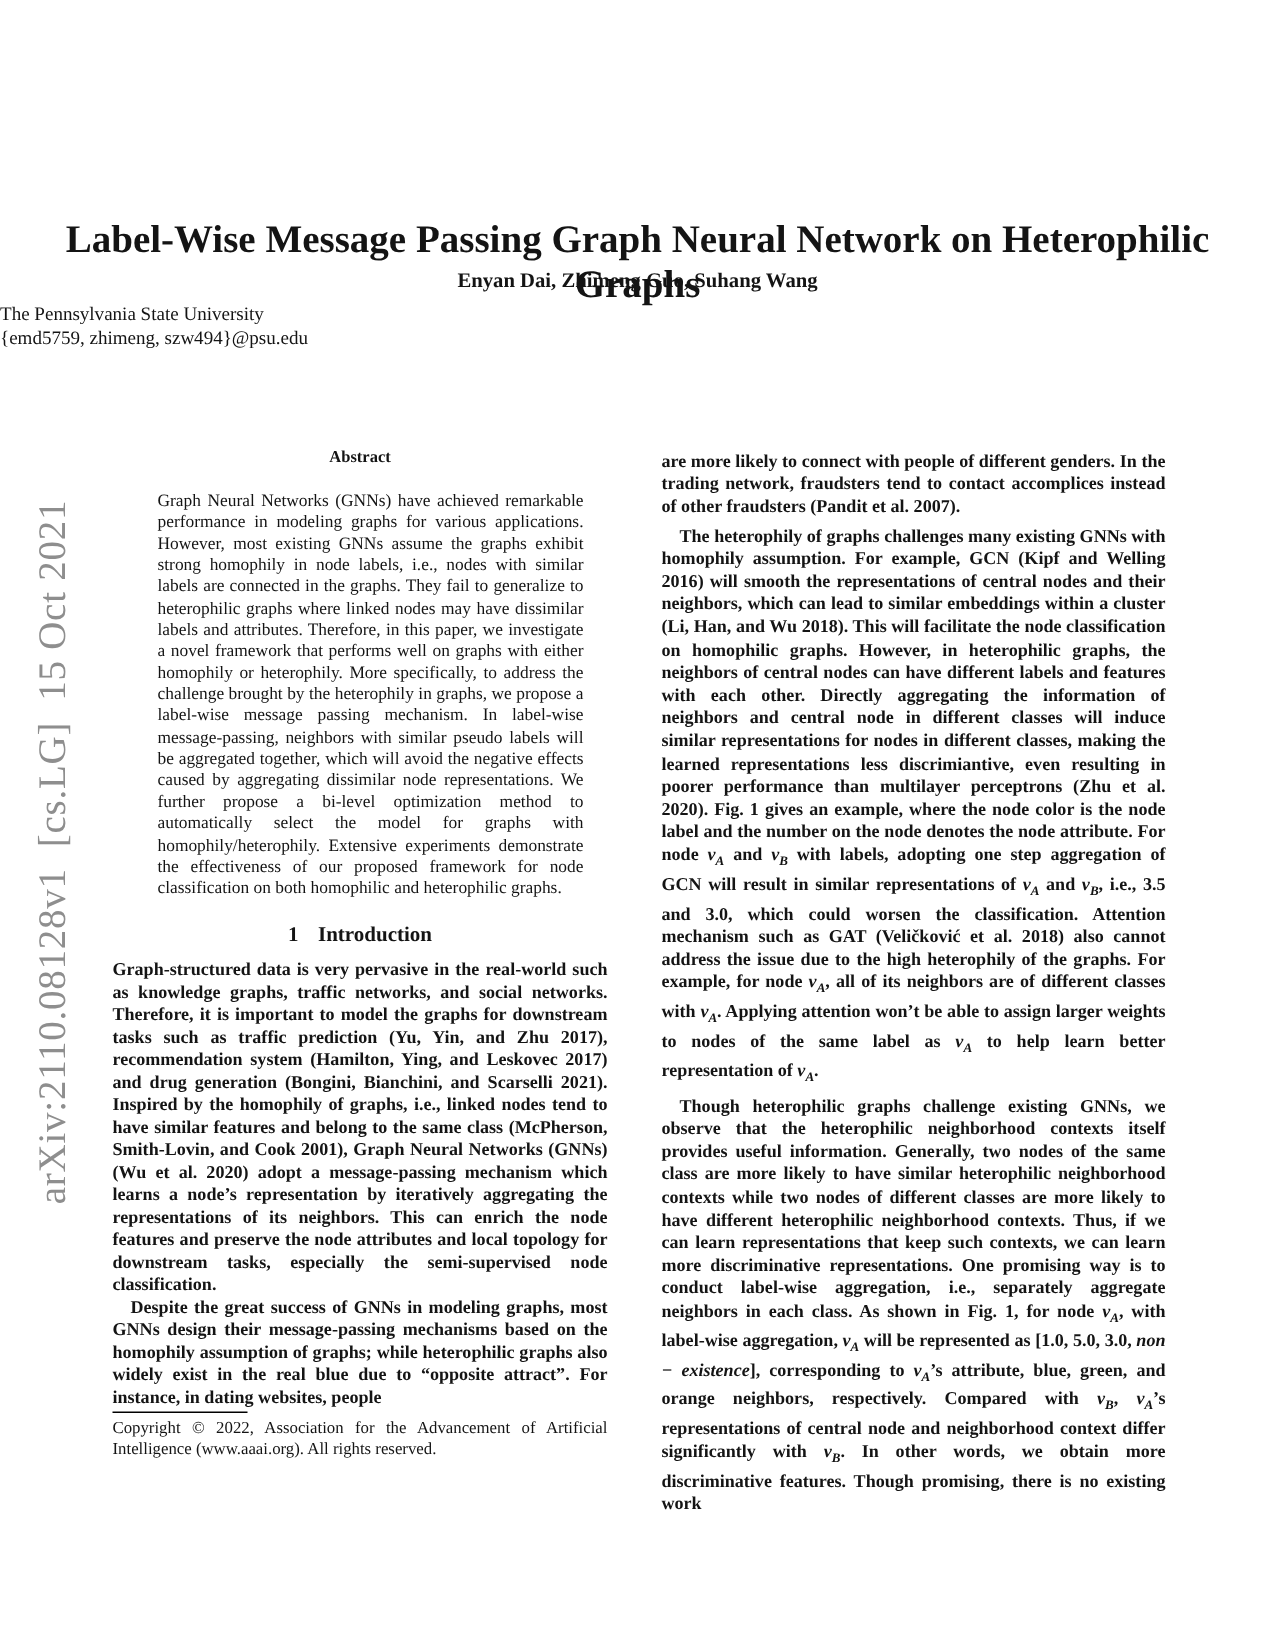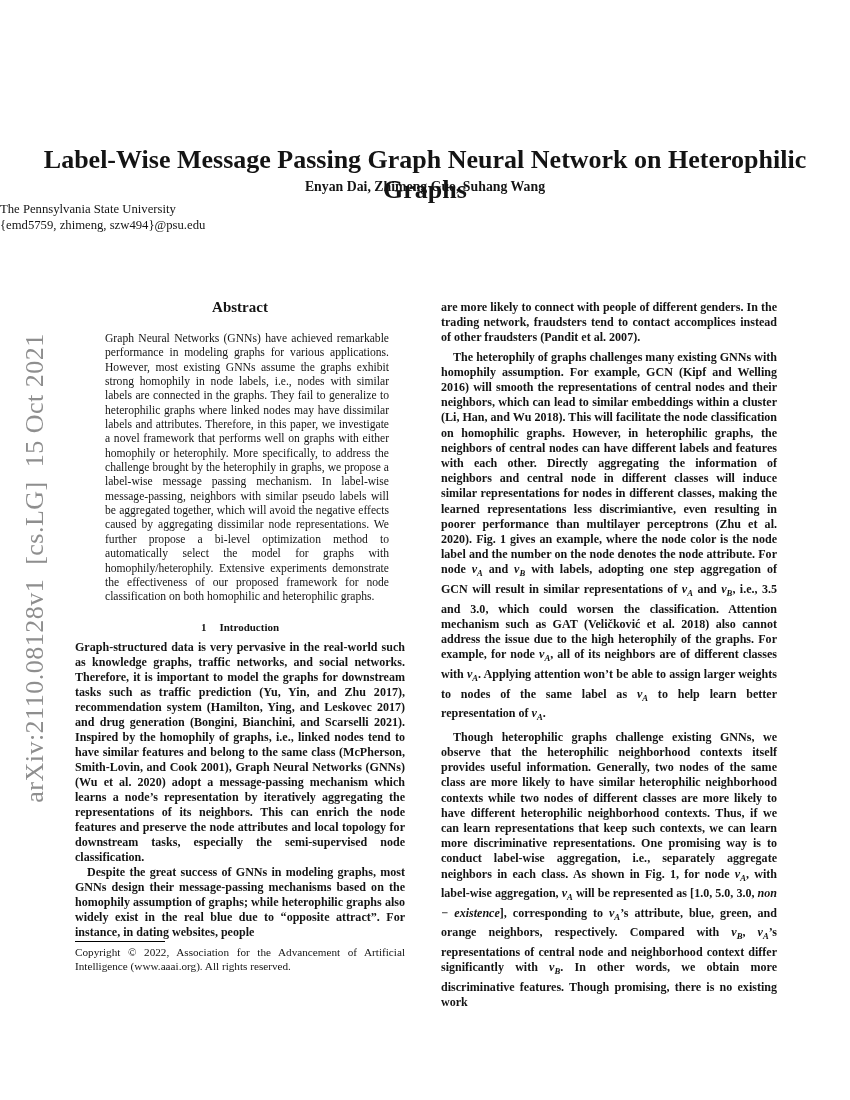--- a/index.html
+++ b/index.html
@@ -35,27 +35,27 @@
     text-align: center;
     font-size: 13.8px;
     font-weight: bold;
   }
   .affil { position: absolute; left: 0; right: 0; text-align: left; font-size: 12.7px; }
   .affil.l1 { top: 202px; }
   .affil.l2 { top: 218px; }
   .col { position: absolute; }
   .col-left  { left: 75px;  top: 299px; width: 330px; }
   .col-right { left: 441px; top: 300px; width: 336px; }
-  .abs-head { text-align: center; font-weight: bold; font-size: 15px; margin: 0 0 8px 0; }
+  .abs-head { text-align: center; font-weight: bold; font-size: 11px; margin: 0 0 8px 0; }
   .abs-body {
     margin: 16px; padding-left: 14px;
     font-size: 11.6px; line-height: 14.35px;
     text-align: justify;
   }
-  .sec-head { text-align: center; font-size: 11px; font-weight: bold; margin: 15px 0 7px 0; }
+  .sec-head { text-align: center; font-size: 14px; font-weight: bold; margin: 15px 0 7px 0; }
   .sec-num { margin-right: 13px; }
   .body { margin: 0; font-size: 12.05px; line-height: 15px; text-align: justify; font-weight: bold; }
   .col-right .body { line-height: 15.2px; }
   .col-right .body + .body { margin-top: 4px; }
   .indent { text-indent: 12px; }
   .footnote { position: absolute; left: 75px; top: 941px; width: 330px; }
   .fn-rule { width: 90px; border-top: 1px solid #000; margin: 0 0 4px 0; }
   .fn-text { margin: 0; font-size: 11.2px; line-height: 13.8px; text-align: justify; }
   .mi { font-style: italic; }
   sub.msub { font-style: italic; font-size: 0.72em; }

